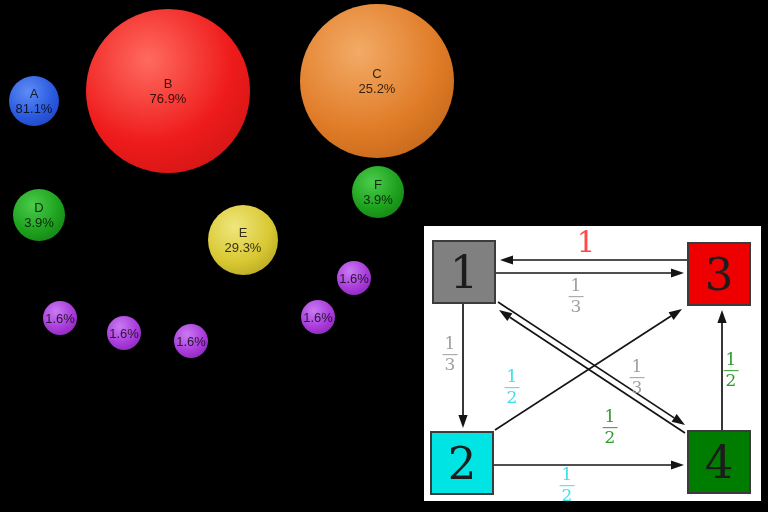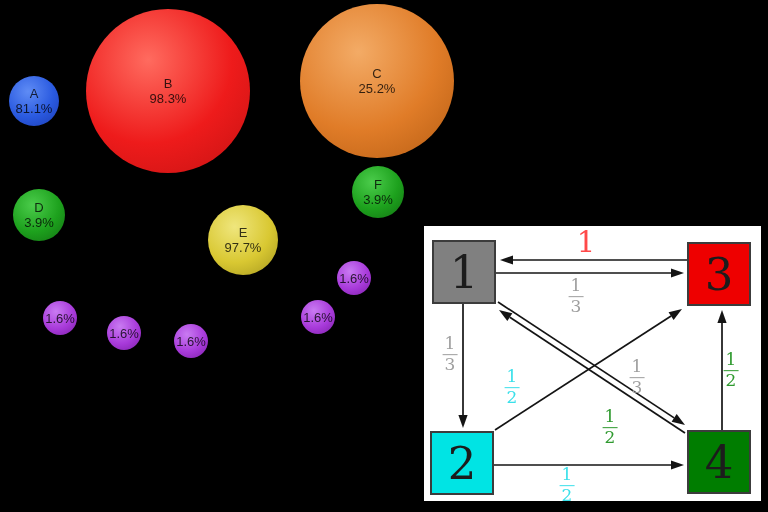--- a/index.html
+++ b/index.html
@@ -27,39 +27,39 @@
   <div id="bubbles">
       <div class="bubble" style="left: 9px; top: 76px; width: 50px; height: 50px; background: radial-gradient(circle at 38% 31%, rgb(95, 140, 245) 0%, rgb(42, 90, 224) 55%, rgb(27, 60, 180) 100%);">
         <div class="bubble-text">
           <div>A</div>
           <div>81.1%</div>
         </div>
       </div>
       <div class="bubble" style="left: 86px; top: 9px; width: 164px; height: 164px; background: radial-gradient(circle at 38% 31%, rgb(255, 107, 95) 0%, rgb(238, 27, 27) 55%, rgb(196, 18, 18) 100%);">
         <div class="bubble-text">
           <div>B</div>
-          <div>98.3%</div>
+          <div>76.9%</div>
         </div>
       </div>
       <div class="bubble" style="left: 300px; top: 4px; width: 154px; height: 154px; background: radial-gradient(circle at 38% 31%, rgb(243, 171, 102) 0%, rgb(224, 124, 40) 55%, rgb(182, 93, 19) 100%);">
         <div class="bubble-text">
           <div>C</div>
           <div>25.2%</div>
         </div>
       </div>
       <div class="bubble" style="left: 13px; top: 189px; width: 52px; height: 52px; background: radial-gradient(circle at 38% 31%, rgb(75, 204, 75) 0%, rgb(29, 161, 29) 55%, rgb(18, 113, 18) 100%);">
         <div class="bubble-text">
           <div>D</div>
           <div>3.9%</div>
         </div>
       </div>
       <div class="bubble" style="left: 208px; top: 205px; width: 70px; height: 70px; background: radial-gradient(circle at 38% 31%, rgb(239, 230, 125) 0%, rgb(217, 200, 50) 55%, rgb(163, 150, 30) 100%);">
         <div class="bubble-text">
           <div>E</div>
-          <div>97.7%</div>
+          <div>29.3%</div>
         </div>
       </div>
       <div class="bubble" style="left: 352px; top: 166px; width: 52px; height: 52px; background: radial-gradient(circle at 38% 31%, rgb(75, 204, 75) 0%, rgb(29, 161, 29) 55%, rgb(18, 113, 18) 100%);">
         <div class="bubble-text">
           <div>F</div>
           <div>3.9%</div>
         </div>
       </div>
       <div class="bubble" style="left: 43px; top: 301px; width: 34px; height: 34px; background: radial-gradient(circle at 38% 31%, rgb(201, 123, 242) 0%, rgb(168, 58, 218) 55%, rgb(124, 31, 166) 100%);">
         <div class="bubble-text">

